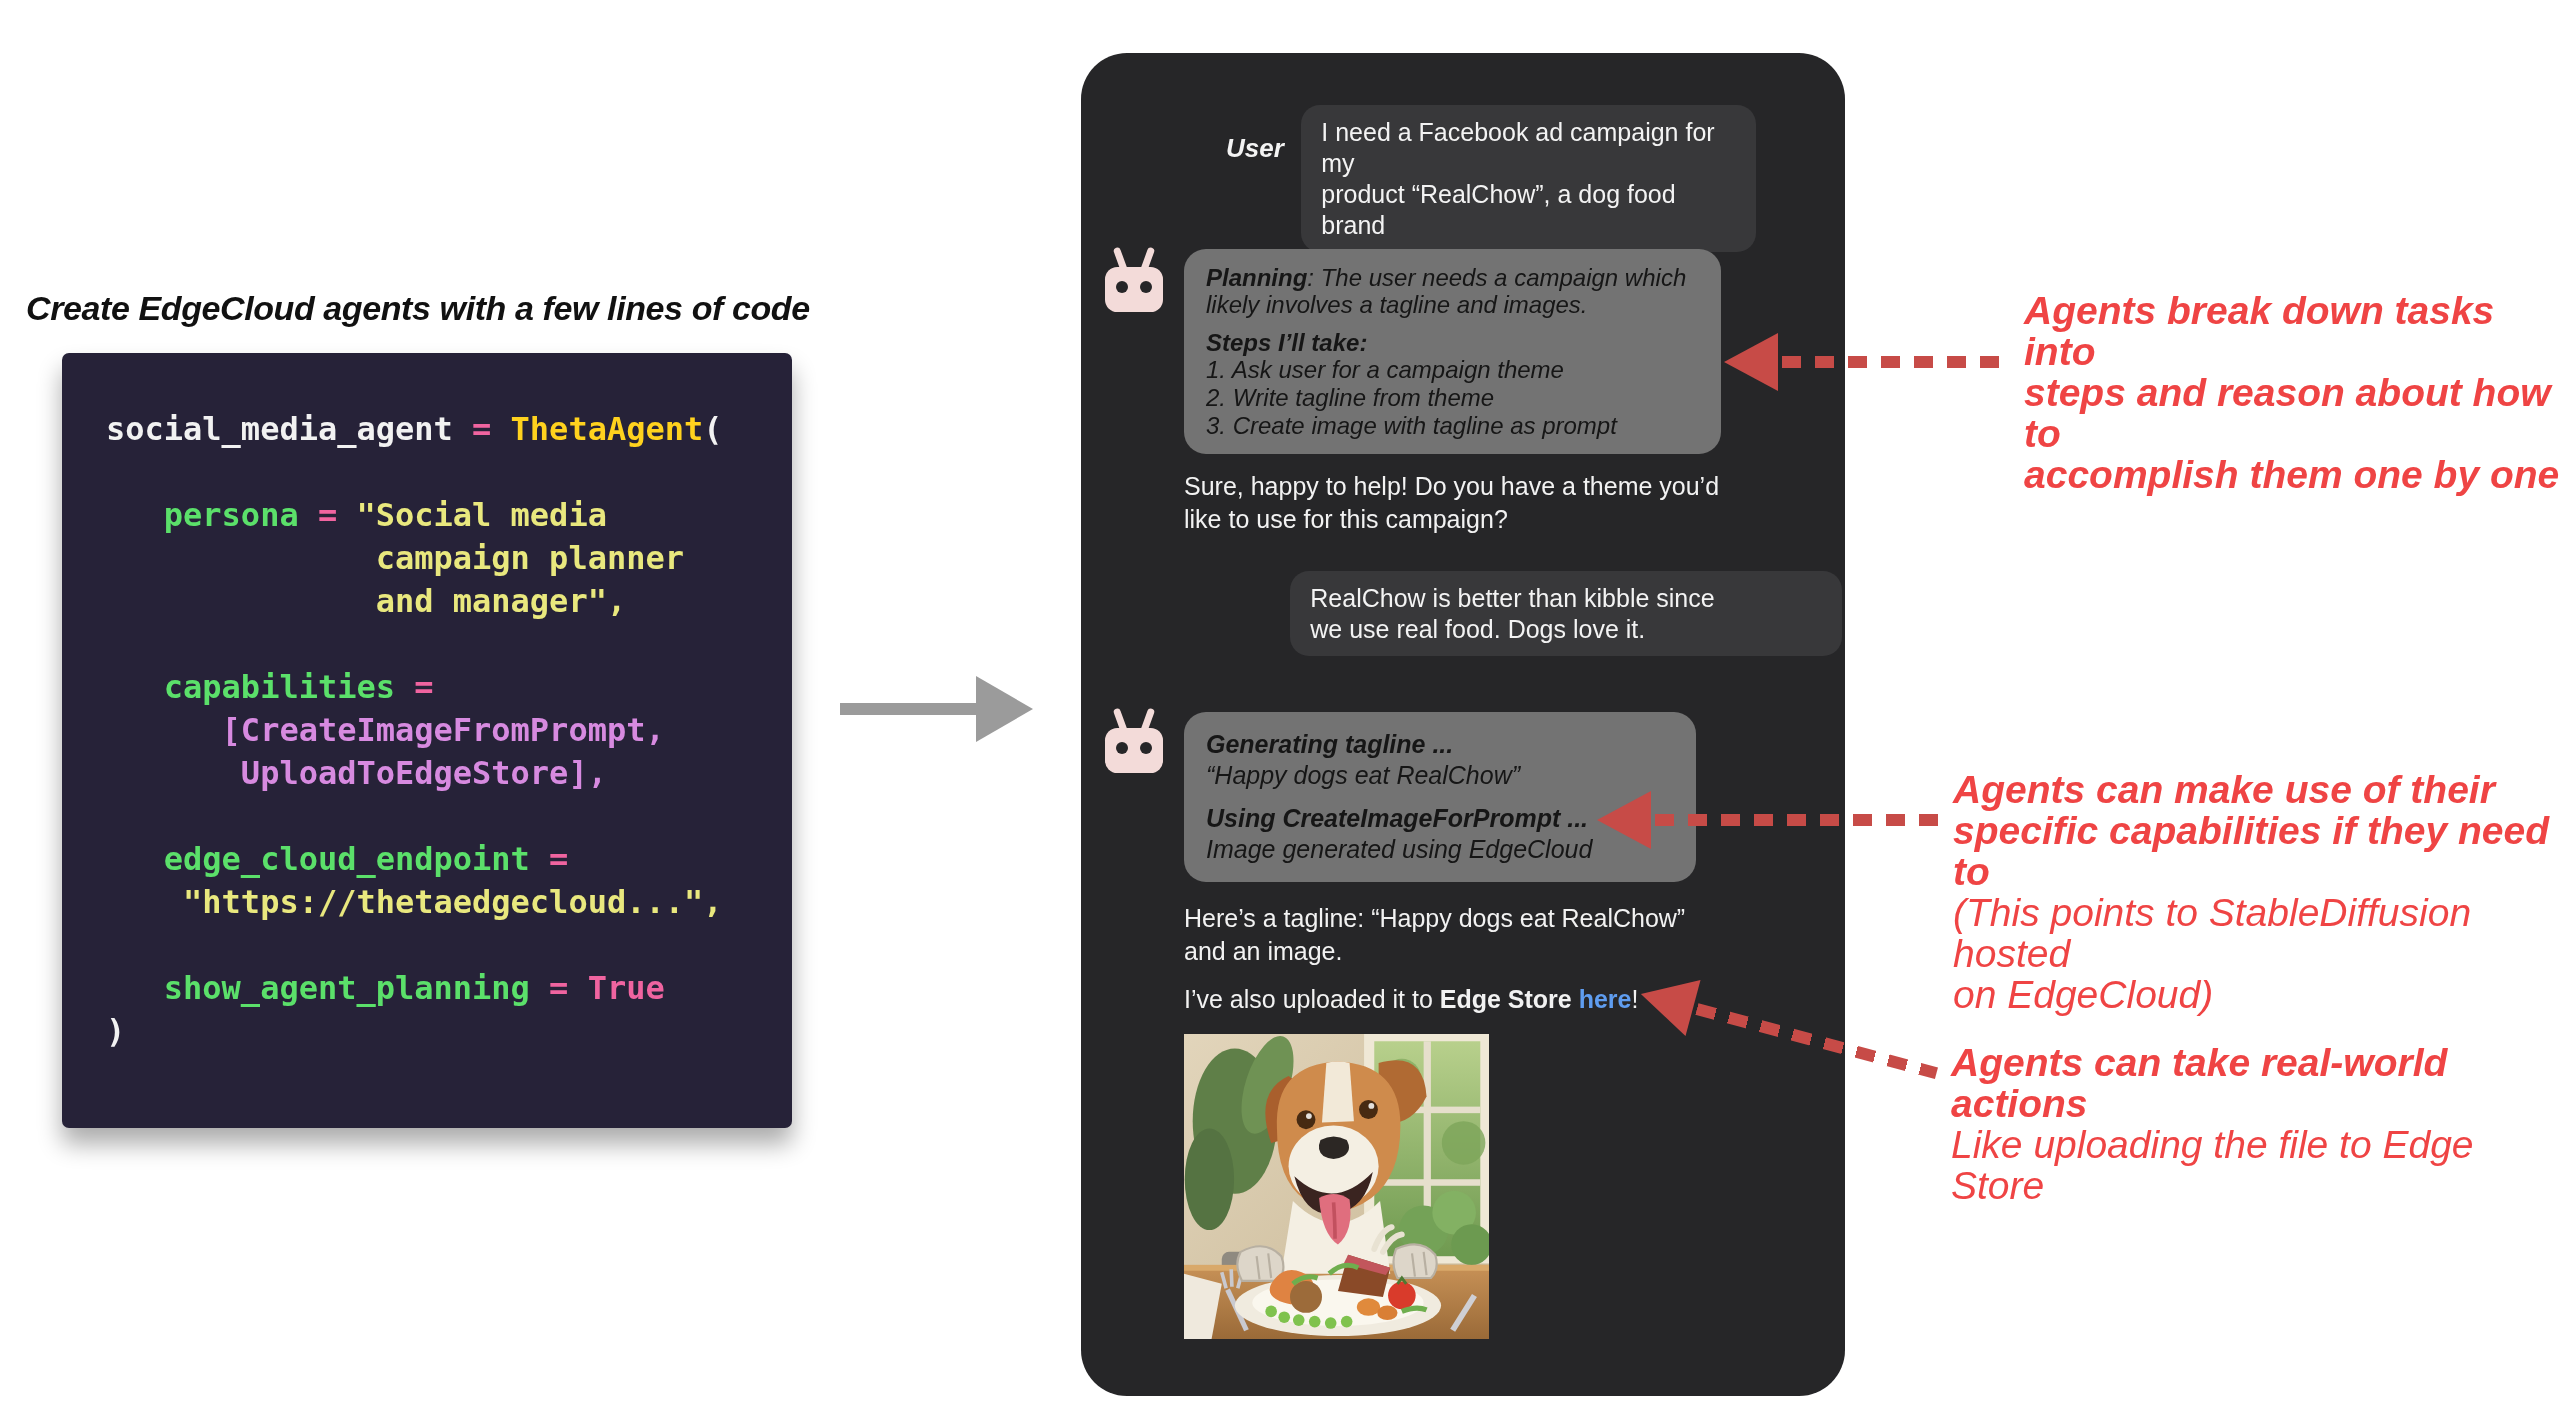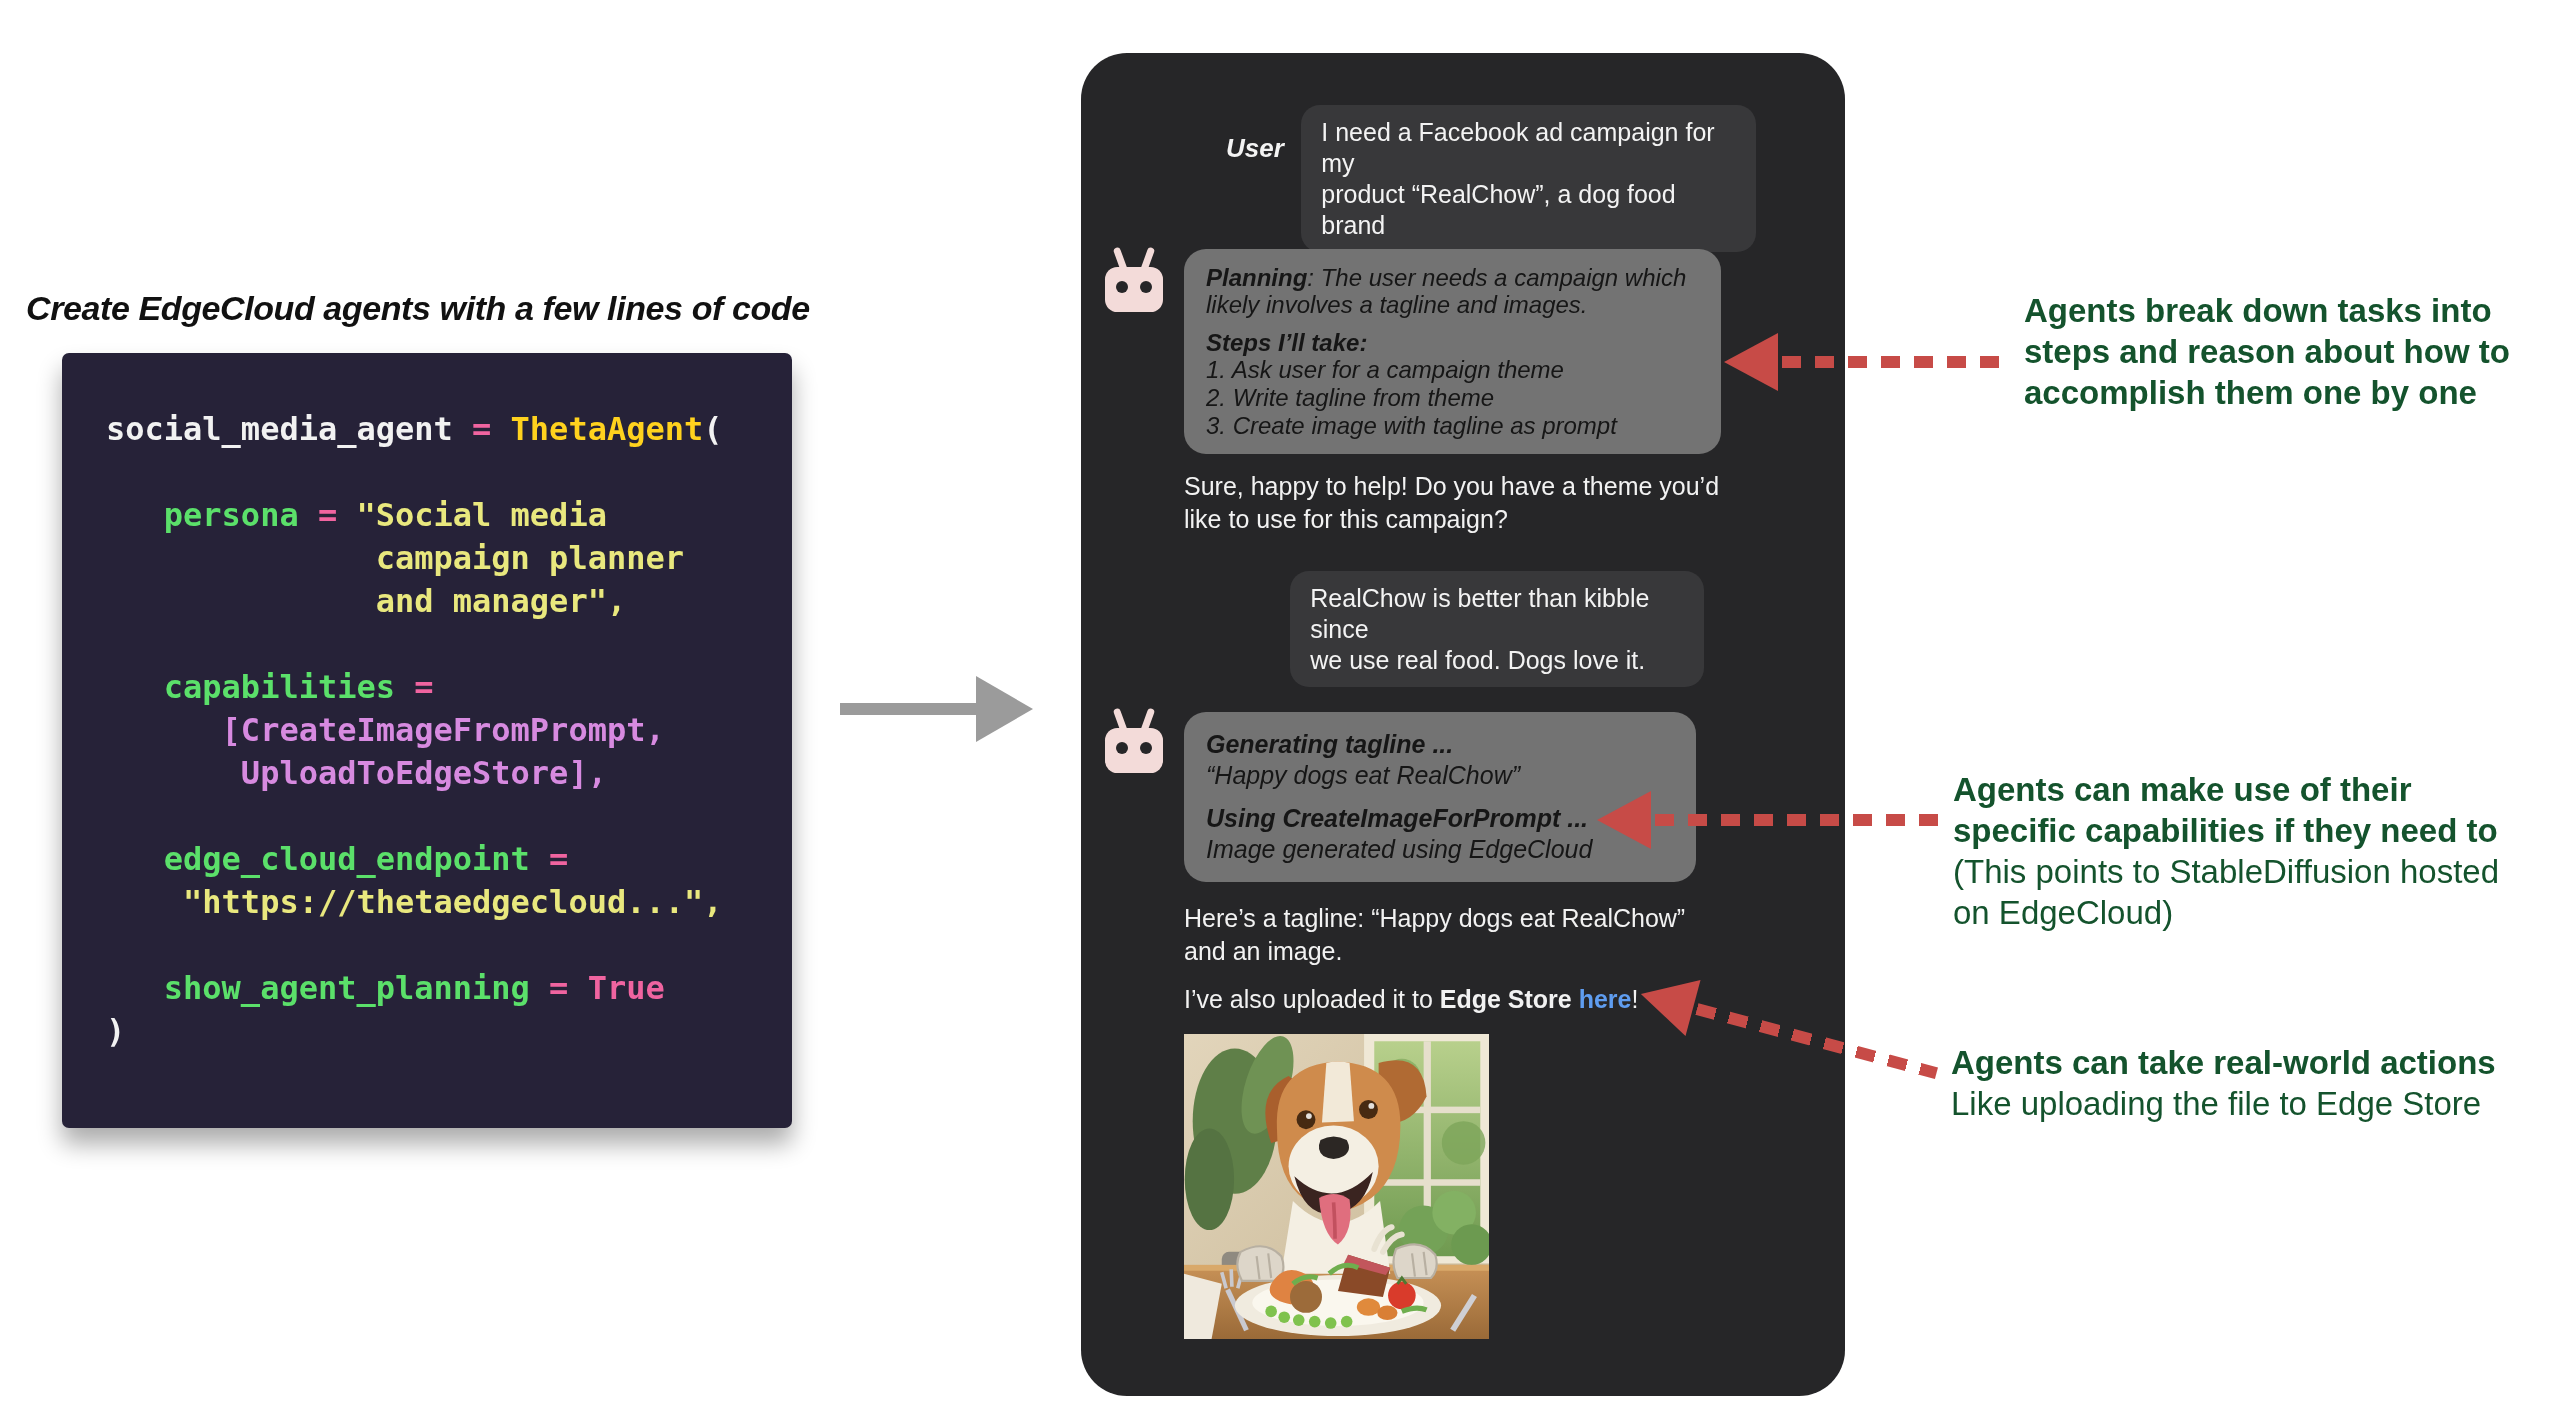--- a/index.html
+++ b/index.html
@@ -25,21 +25,21 @@
 
   
   .panel{position:absolute;left:1081px;top:53px;width:764px;height:1343px;
          background:#262628;border-radius:46px;}
   .panel *{box-sizing:border-box;}
   .user-label{position:absolute;left:145px;top:80px;font-size:26px;font-weight:bold;font-style:italic;color:#f3f3f3;}
   .bubble{position:absolute;border-radius:19px;font-size:25px;line-height:31px;}
   .dark{background:#38383a;color:#f3f3f3;padding:11.6px 20.3px;}
   .light{background:#737373;color:#161616;font-style:italic;border-radius:22px;}
   .ub1{left:220px;top:52px;width:455px;}
-  .ub2{left:209px;top:518px;width:414px;}
+  .ub2{left:209px;top:518px;width:552px;}
   .plan1{left:103px;top:196px;width:537px;padding:14.5px 22px;font-size:24px;line-height:27.6px;}
   .plan2{left:103px;top:659px;width:512px;padding:17.4px 22px;font-size:25px;line-height:30.5px;}
   .b{font-weight:bold;}
   .steps-title{margin-top:10.2px;}
   .para-gap{margin-top:13px;}
   .bot-text{position:absolute;left:103px;color:#f2f2f2;font-size:25px;line-height:33px;}
   .bt1{top:417px;width:602px;}
   .bt2{top:849px;width:609px;}
   .bt3{top:930px;width:624px;}
   .link{color:#5f9df0;font-weight:bold;cursor:pointer;}
@@ -65,21 +65,21 @@
   .ca-dash{position:absolute;top:25px;height:11.6px;
            background:repeating-linear-gradient(to right,#c74b47 0 19px,transparent 19px 33px);}
   .ca1{left:1724px;top:331px;width:287px;}
   .ca1 .ca-dash{left:58px;width:228px;}
   .ca2{left:1597px;top:789px;width:350px;}
   .ca2 .ca-dash{left:58px;width:292px;}
   .ca3{left:1641px;top:963px;width:308px;transform:rotate(15deg);transform-origin:0px 30.5px;}
   .ca3 .ca-dash{left:58px;width:248px;}
 
   
-  .ann{position:absolute;font-size:33px;color:#14532d;line-height:41px;}
+  .ann{position:absolute;font-size:39px;font-style:italic;color:#ef4444;line-height:41px;}
   .ann .b{font-weight:bold;}
   .ann1{left:2024px;top:290px;width:551px;}
   .ann2{left:1953px;top:769px;width:624px;line-height:41px;}
   .ann3{left:1951px;top:1042px;width:624px;line-height:41px;}
 </style>
 </head>
 <body>
 
 <div id="stage">
 

